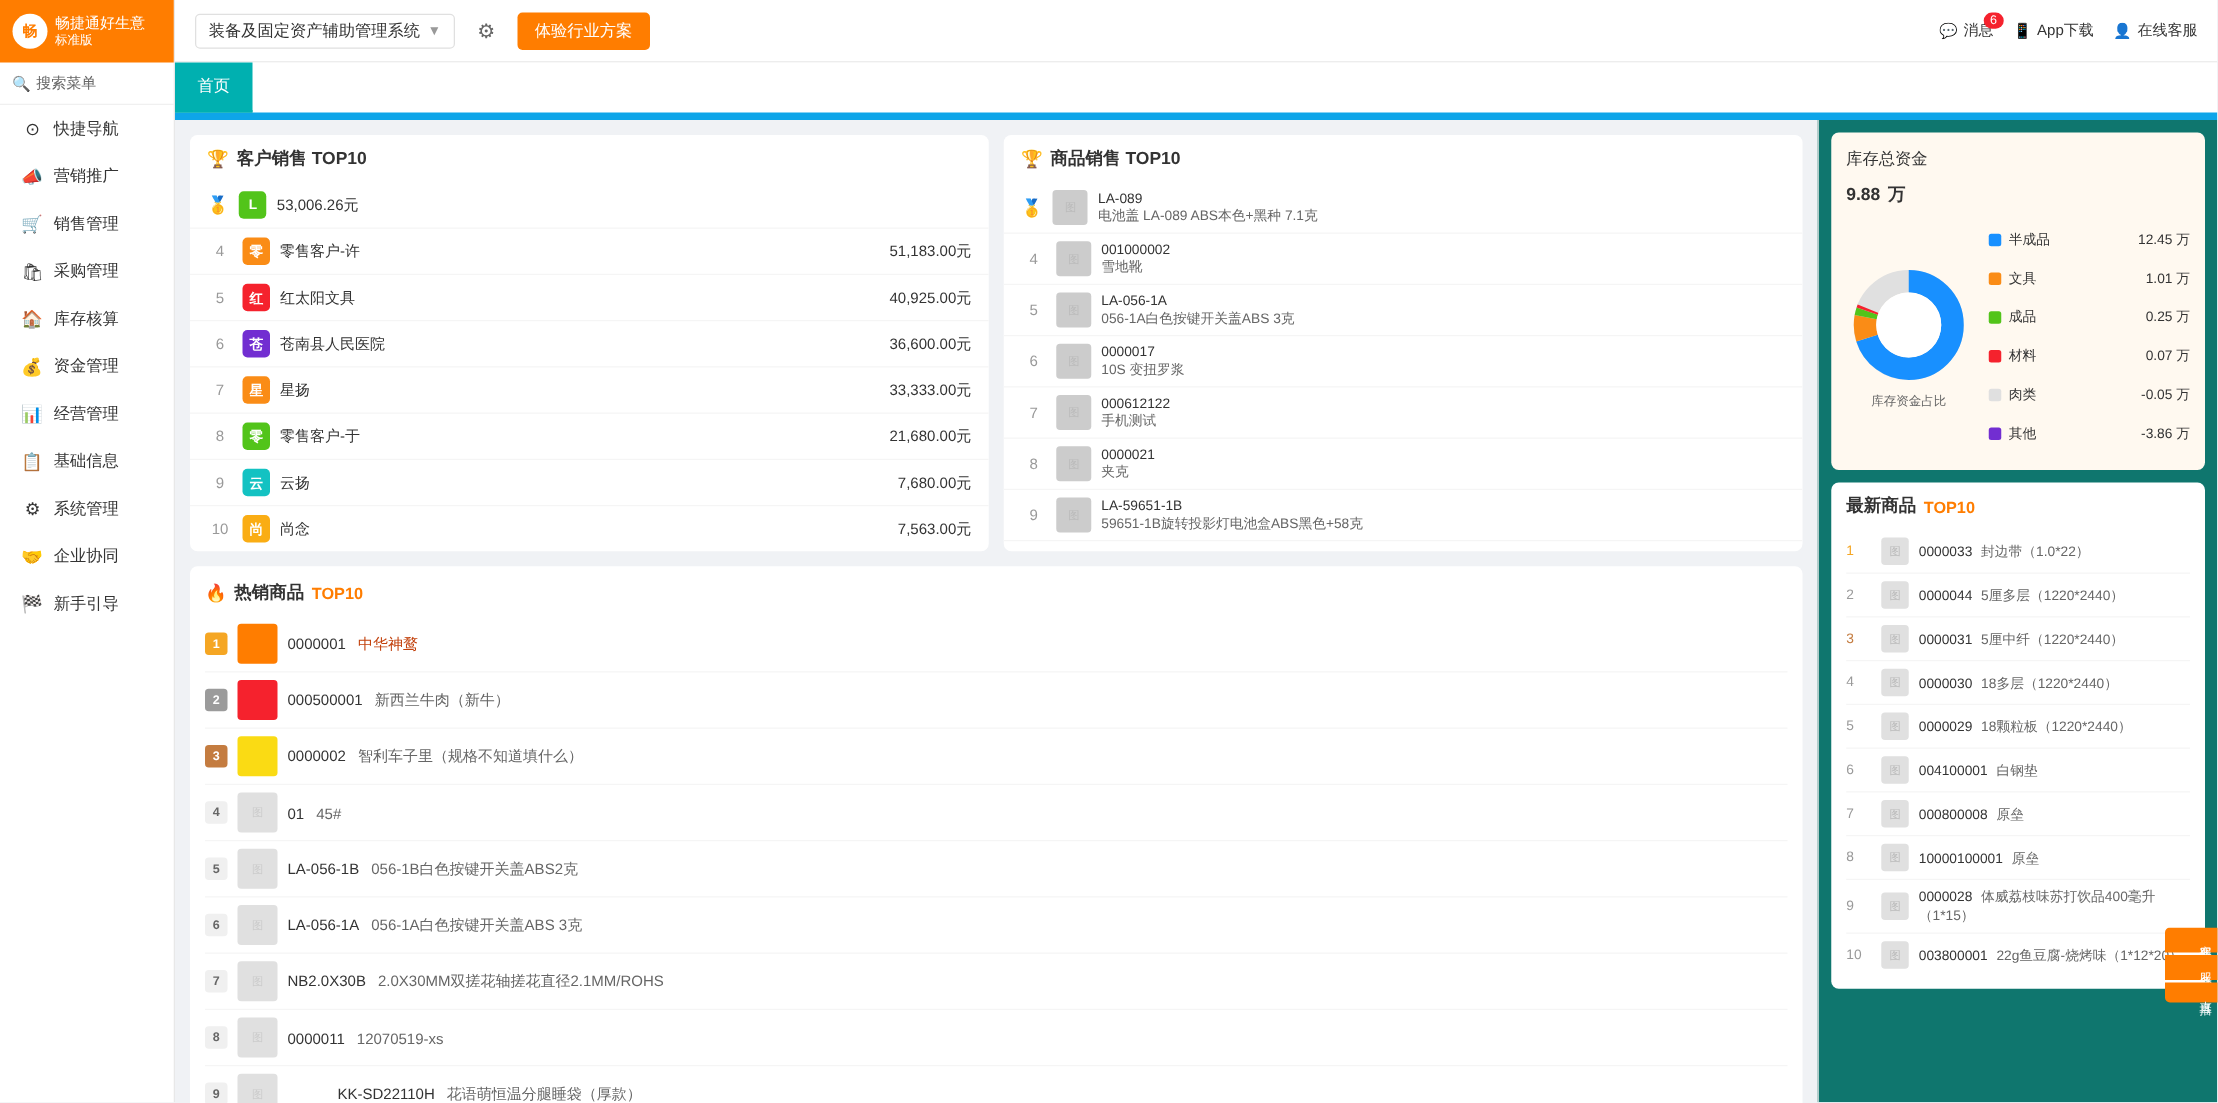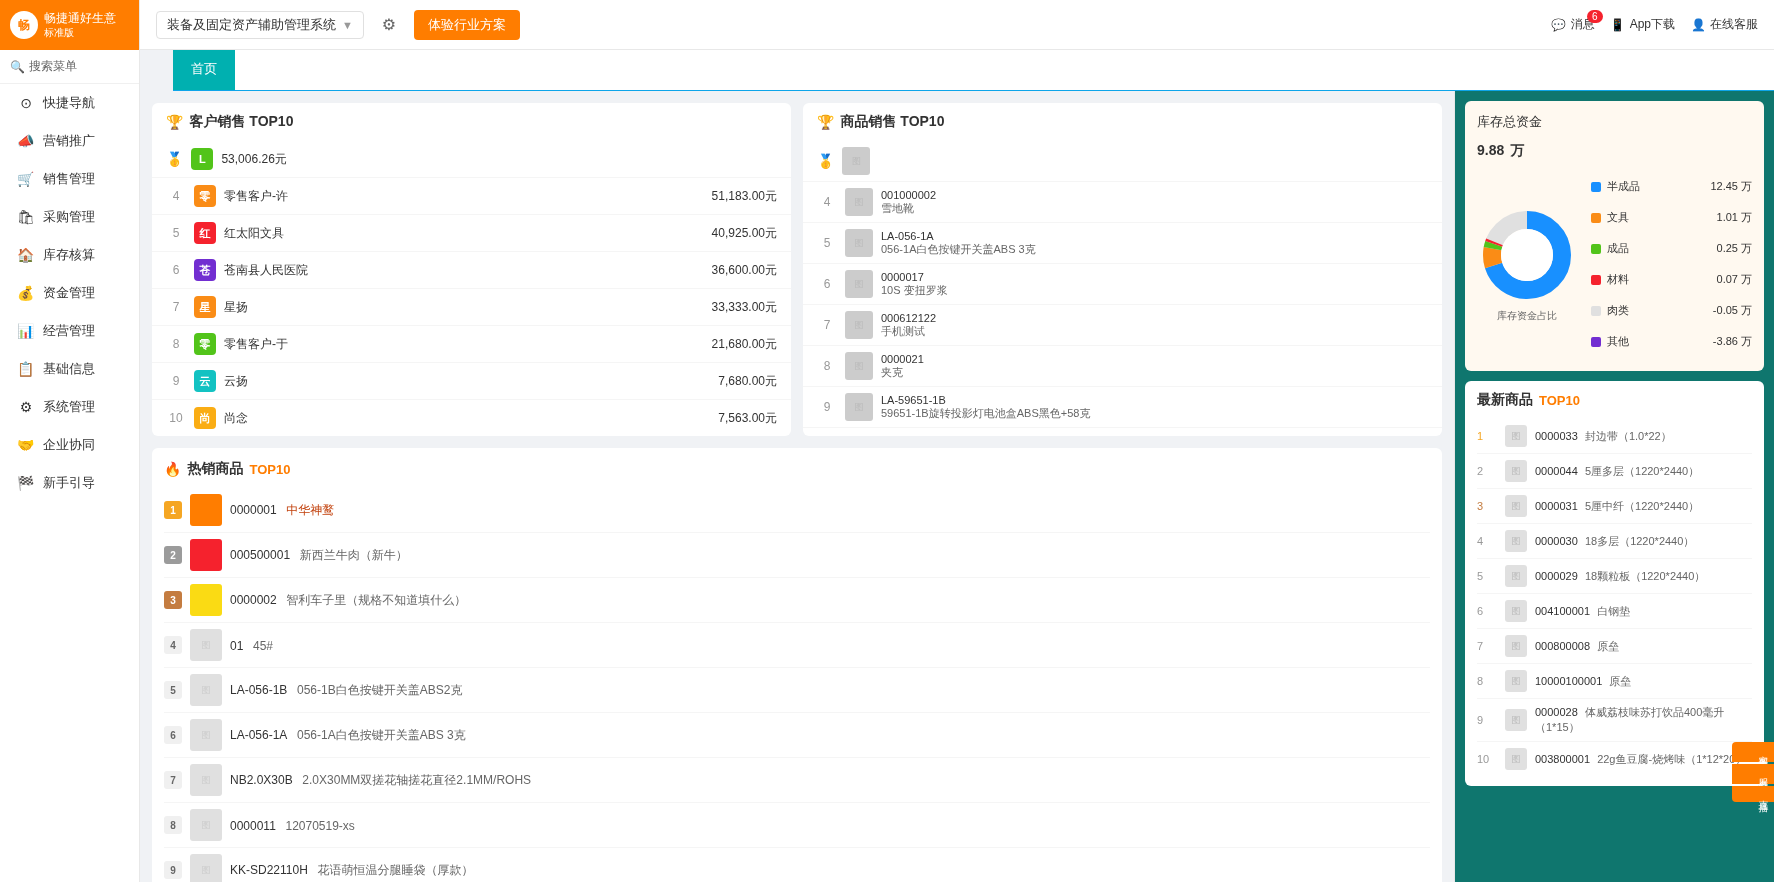--- a/index.html
+++ b/index.html
@@ -110,24 +110,23 @@
       border-radius: 8px;
       font-size: 10px;
       padding: 1px 4px;
       min-width: 16px;
       text-align: center;
     }
 
     
     .page-tabs {
       background: #fff;
-      border-bottom: 1px solid #0ea5e9;
+      border-bottom: 6px solid #0ea5e9;
       display: flex;
       flex-shrink: 0;
-      margin-left: 33px;
     }
     .page-tab {
       padding: 10px 18px;
       cursor: pointer;
       font-size: 13px;
       color: #333;
       border-bottom: 2px solid transparent;
     }
     .page-tab.active {
       color: #fff;
@@ -497,20 +496,24 @@
           <div class="card-header">
             <span>🏆</span>
             <span>商品销售 TOP10</span>
           </div>
           <div id="product-list-right">
               <div class="product-row">
     <span class="medal-icon">🥇</span>
     <div class="product-thumb gray-thumb">
                   <span style="color:#bbb;font-size:9px;">图</span>
                 </div>
+    <div class="product-info">
+      <div class="product-code">LA-089</div>
+      <div class="product-name">电池盖 LA-089 ABS本色+黑种 7.1克</div>
+    </div>
   </div>
               <div class="product-row">
     <span class="rank-num">4</span>
     <div class="product-thumb gray-thumb">
                   <span style="color:#bbb;font-size:9px;">图</span>
                 </div>
     <div class="product-info">
       <div class="product-code">001000002</div>
       <div class="product-name">雪地靴</div>
     </div>
@@ -648,21 +651,21 @@
     <div style="flex:1;min-width:0;">
       <span style="font-size:12px;color:#333;">0000011</span>
       <span style="font-size:12px;color:#666;margin-left:6px;">12070519-xs</span>
     </div>
   </div>
             <div class="hot-product-row">
     <div class="rank-badge rank-other">9</div>
     <div class="product-img-small">
                 <span style="color:#ccc;font-size:9px;">图</span>
               </div>
-    <div style="flex:1;min-width:0;">
+    <div style="flex:1;min-width:0;margin-left:40px;">
       <span style="font-size:12px;color:#333;">KK-SD22110H</span>
       <span style="font-size:12px;color:#666;margin-left:6px;">花语萌恒温分腿睡袋（厚款）</span>
     </div>
   </div>
           </div>
       </div>
     </div>
 
     <div class="right-panel">
 

